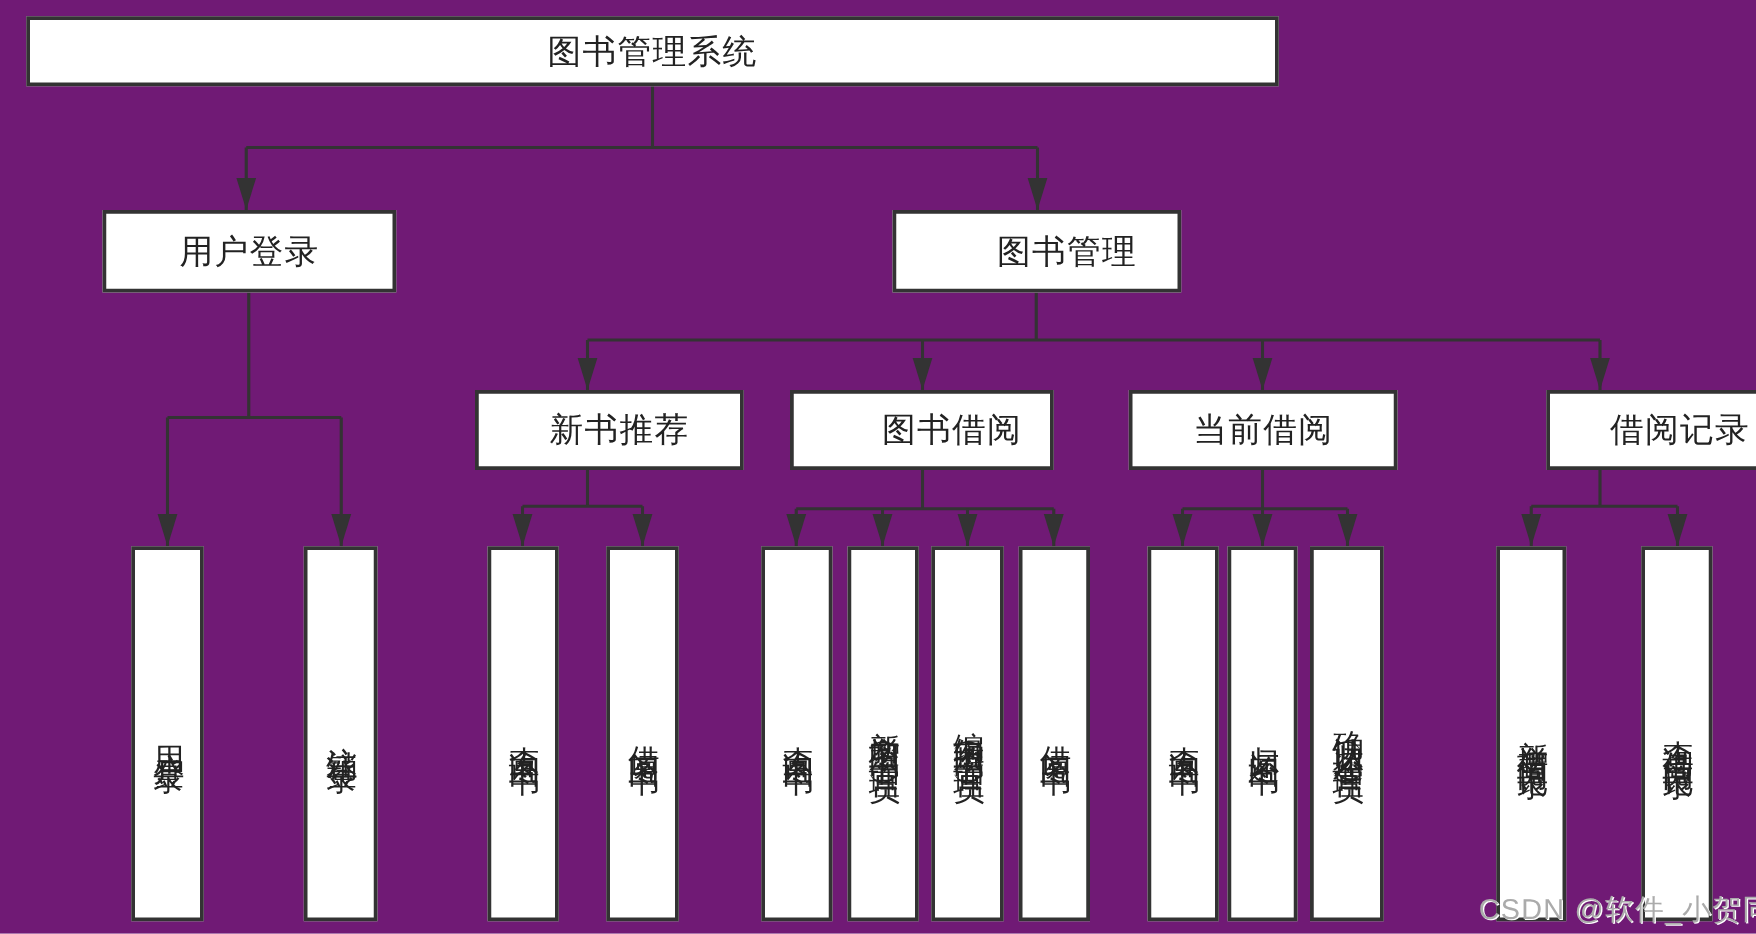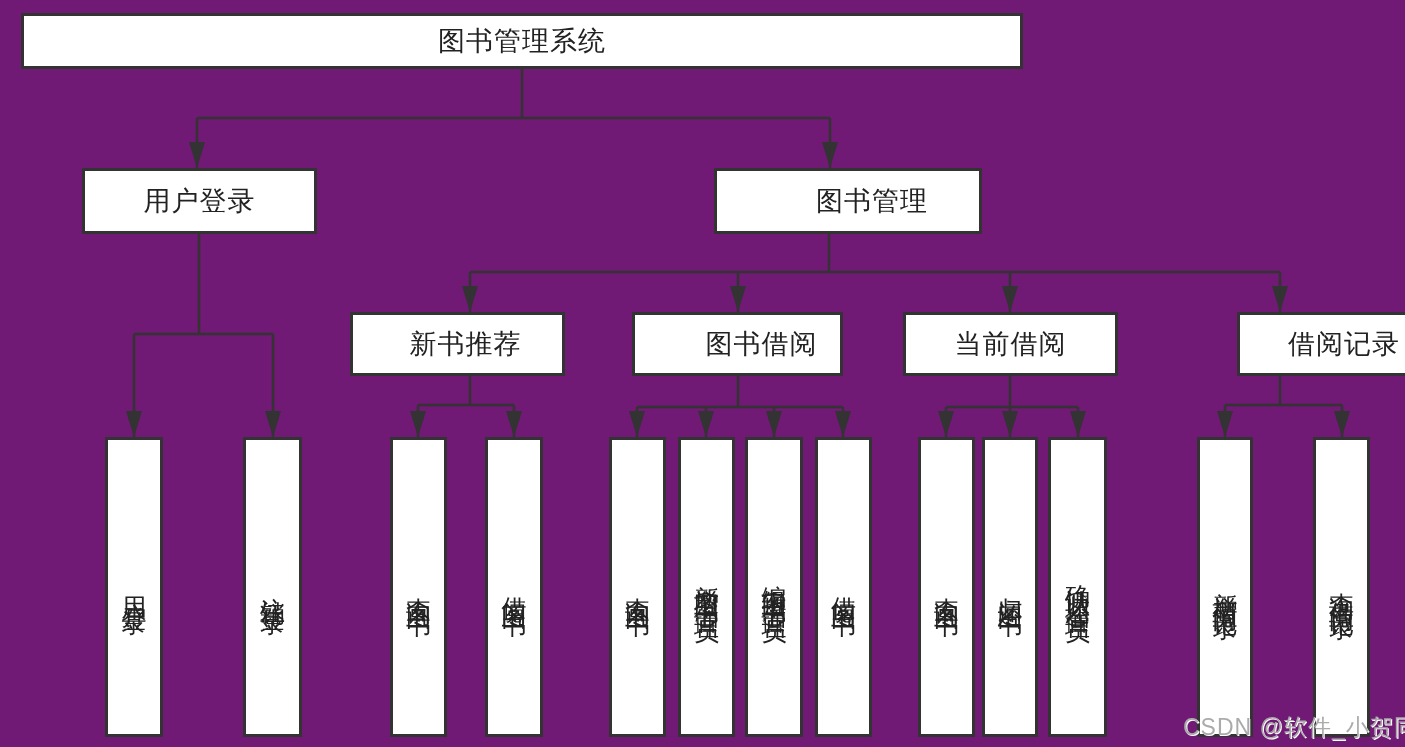--- a/index.html
+++ b/index.html
@@ -112,25 +112,25 @@
     </g>
   </svg>
 
   <div class="box" style="left:21px;top:13px;width:1002px;height:56px;">
     <span class="h-label">图书管理系统</span>
   </div>
 
   <div class="box" style="left:82px;top:168px;width:235px;height:66px;">
     <span class="h-label">用户登录</span>
   </div>
-  <div class="box" style="left:714px;top:168px;width:268px;height:66px;padding-left:48px;">
+  <div class="box" style="left:714px;top:168px;width:231px;height:66px;padding-left:48px;">
     <span class="h-label">图书管理</span>
   </div>
 
-  <div class="box" style="left:350px;top:312px;width:215px;height:64px;padding-left:16px;">
+  <div class="box" style="left:380px;top:312px;width:215px;height:64px;padding-left:16px;">
     <span class="h-label">新书推荐</span>
   </div>
   <div class="box" style="left:632px;top:312px;width:211px;height:64px;padding-left:48px;">
     <span class="h-label">图书借阅</span>
   </div>
   <div class="box" style="left:903px;top:312px;width:215px;height:64px;">
     <span class="h-label">当前借阅</span>
   </div>
   <div class="box" style="left:1237px;top:312px;width:214px;height:64px;">
     <span class="h-label">借阅记录</span>

